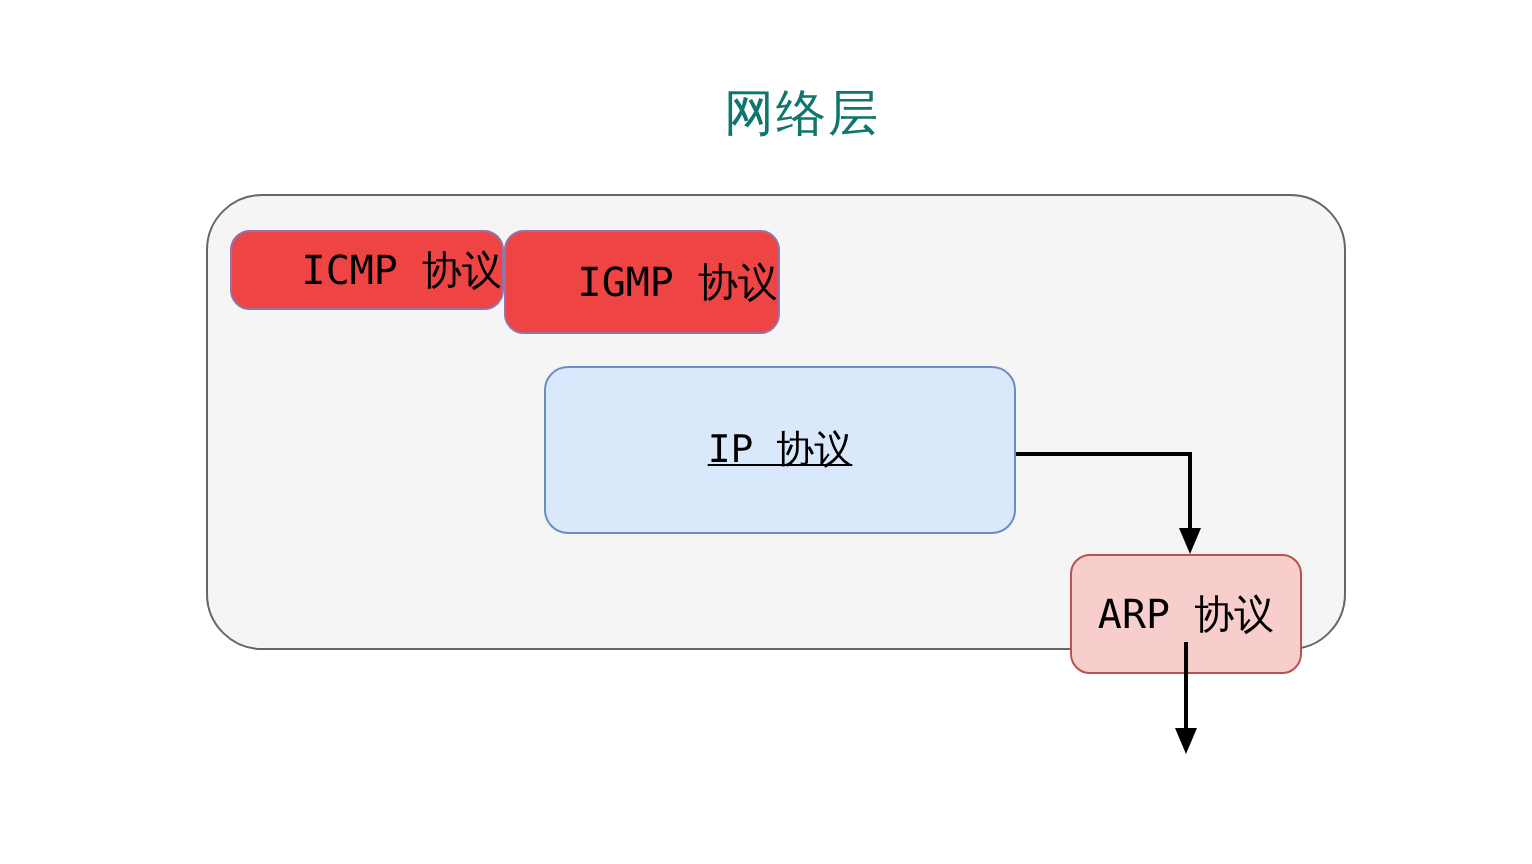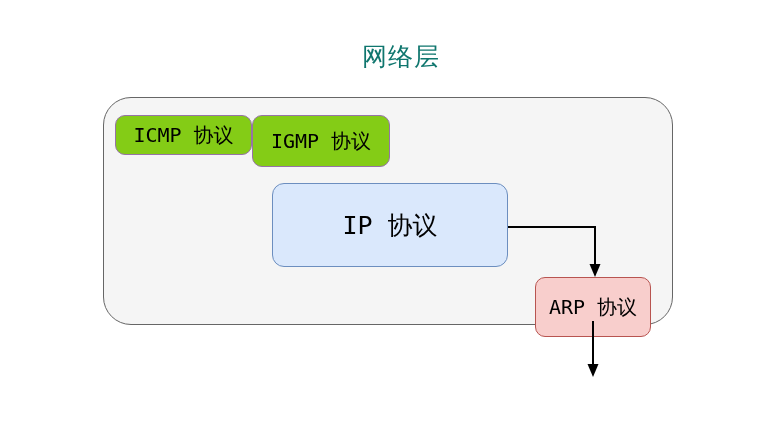--- a/index.html
+++ b/index.html
@@ -43,37 +43,38 @@
     box-sizing: border-box;
     display: flex;
     align-items: center;
     justify-content: center;
     font-size: 20px;
     color: #000000;
     z-index: 2;
     white-space: nowrap;
   }
   .node.purple {
-    background: #84cc16;
+    background: #ef4444;
     border: 1.5px solid #9673a6;
     border-radius: 10px;
+    justify-content: flex-end;
   }
   .node.blue {
     background: #dae8fc;
     border: 1.5px solid #6c8ebf;
     border-radius: 12px;
   }
   .node.red {
     background: #f8cecc;
     border: 1.5px solid #b85450;
     border-radius: 10px;
   }
   .node-icmp { left: 115px; top: 115px; width: 137px; height: 40px; }
   .node-igmp { left: 252px; top: 115px; width: 138px; height: 52px; }
-  .node-ip   { left: 272px; top: 183px; width: 236px; height: 84px; font-size: 25px; }
+  .node-ip   { left: 272px; top: 183px; width: 236px; height: 84px; font-size: 19px; text-decoration: underline; }
   .node-arp  { left: 535px; top: 277px; width: 116px; height: 60px; }
   .edge-layer {
     position: absolute;
     left: 0;
     top: 0;
     width: 766px;
     height: 432px;
     z-index: 3;
     pointer-events: none;
   }

